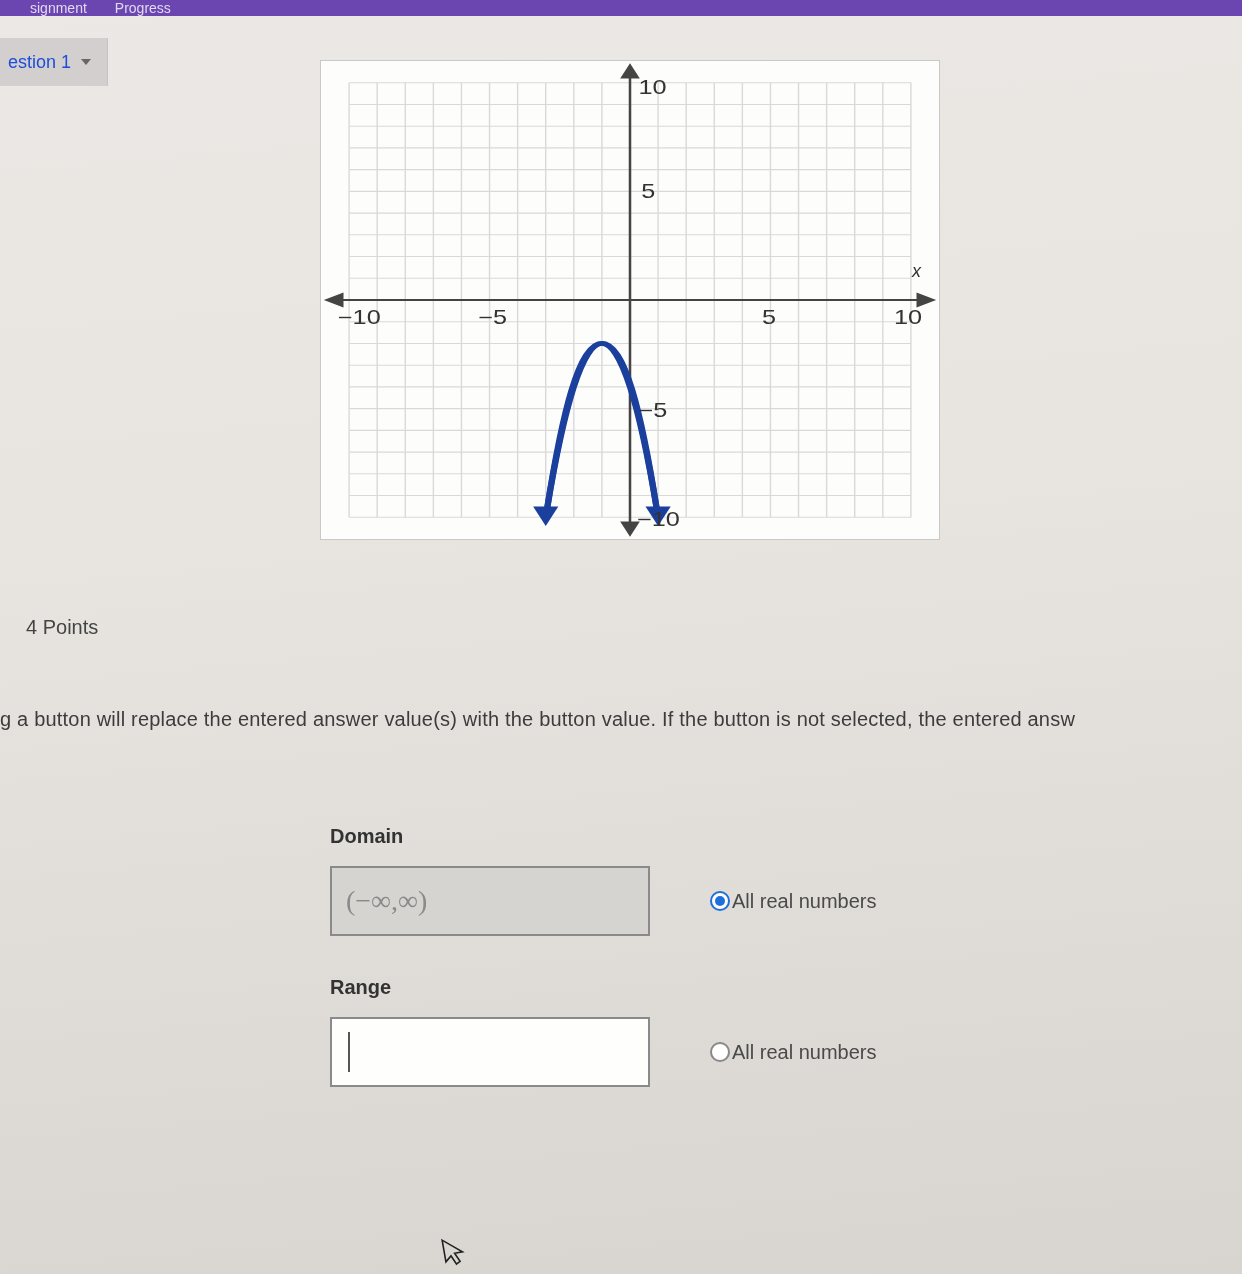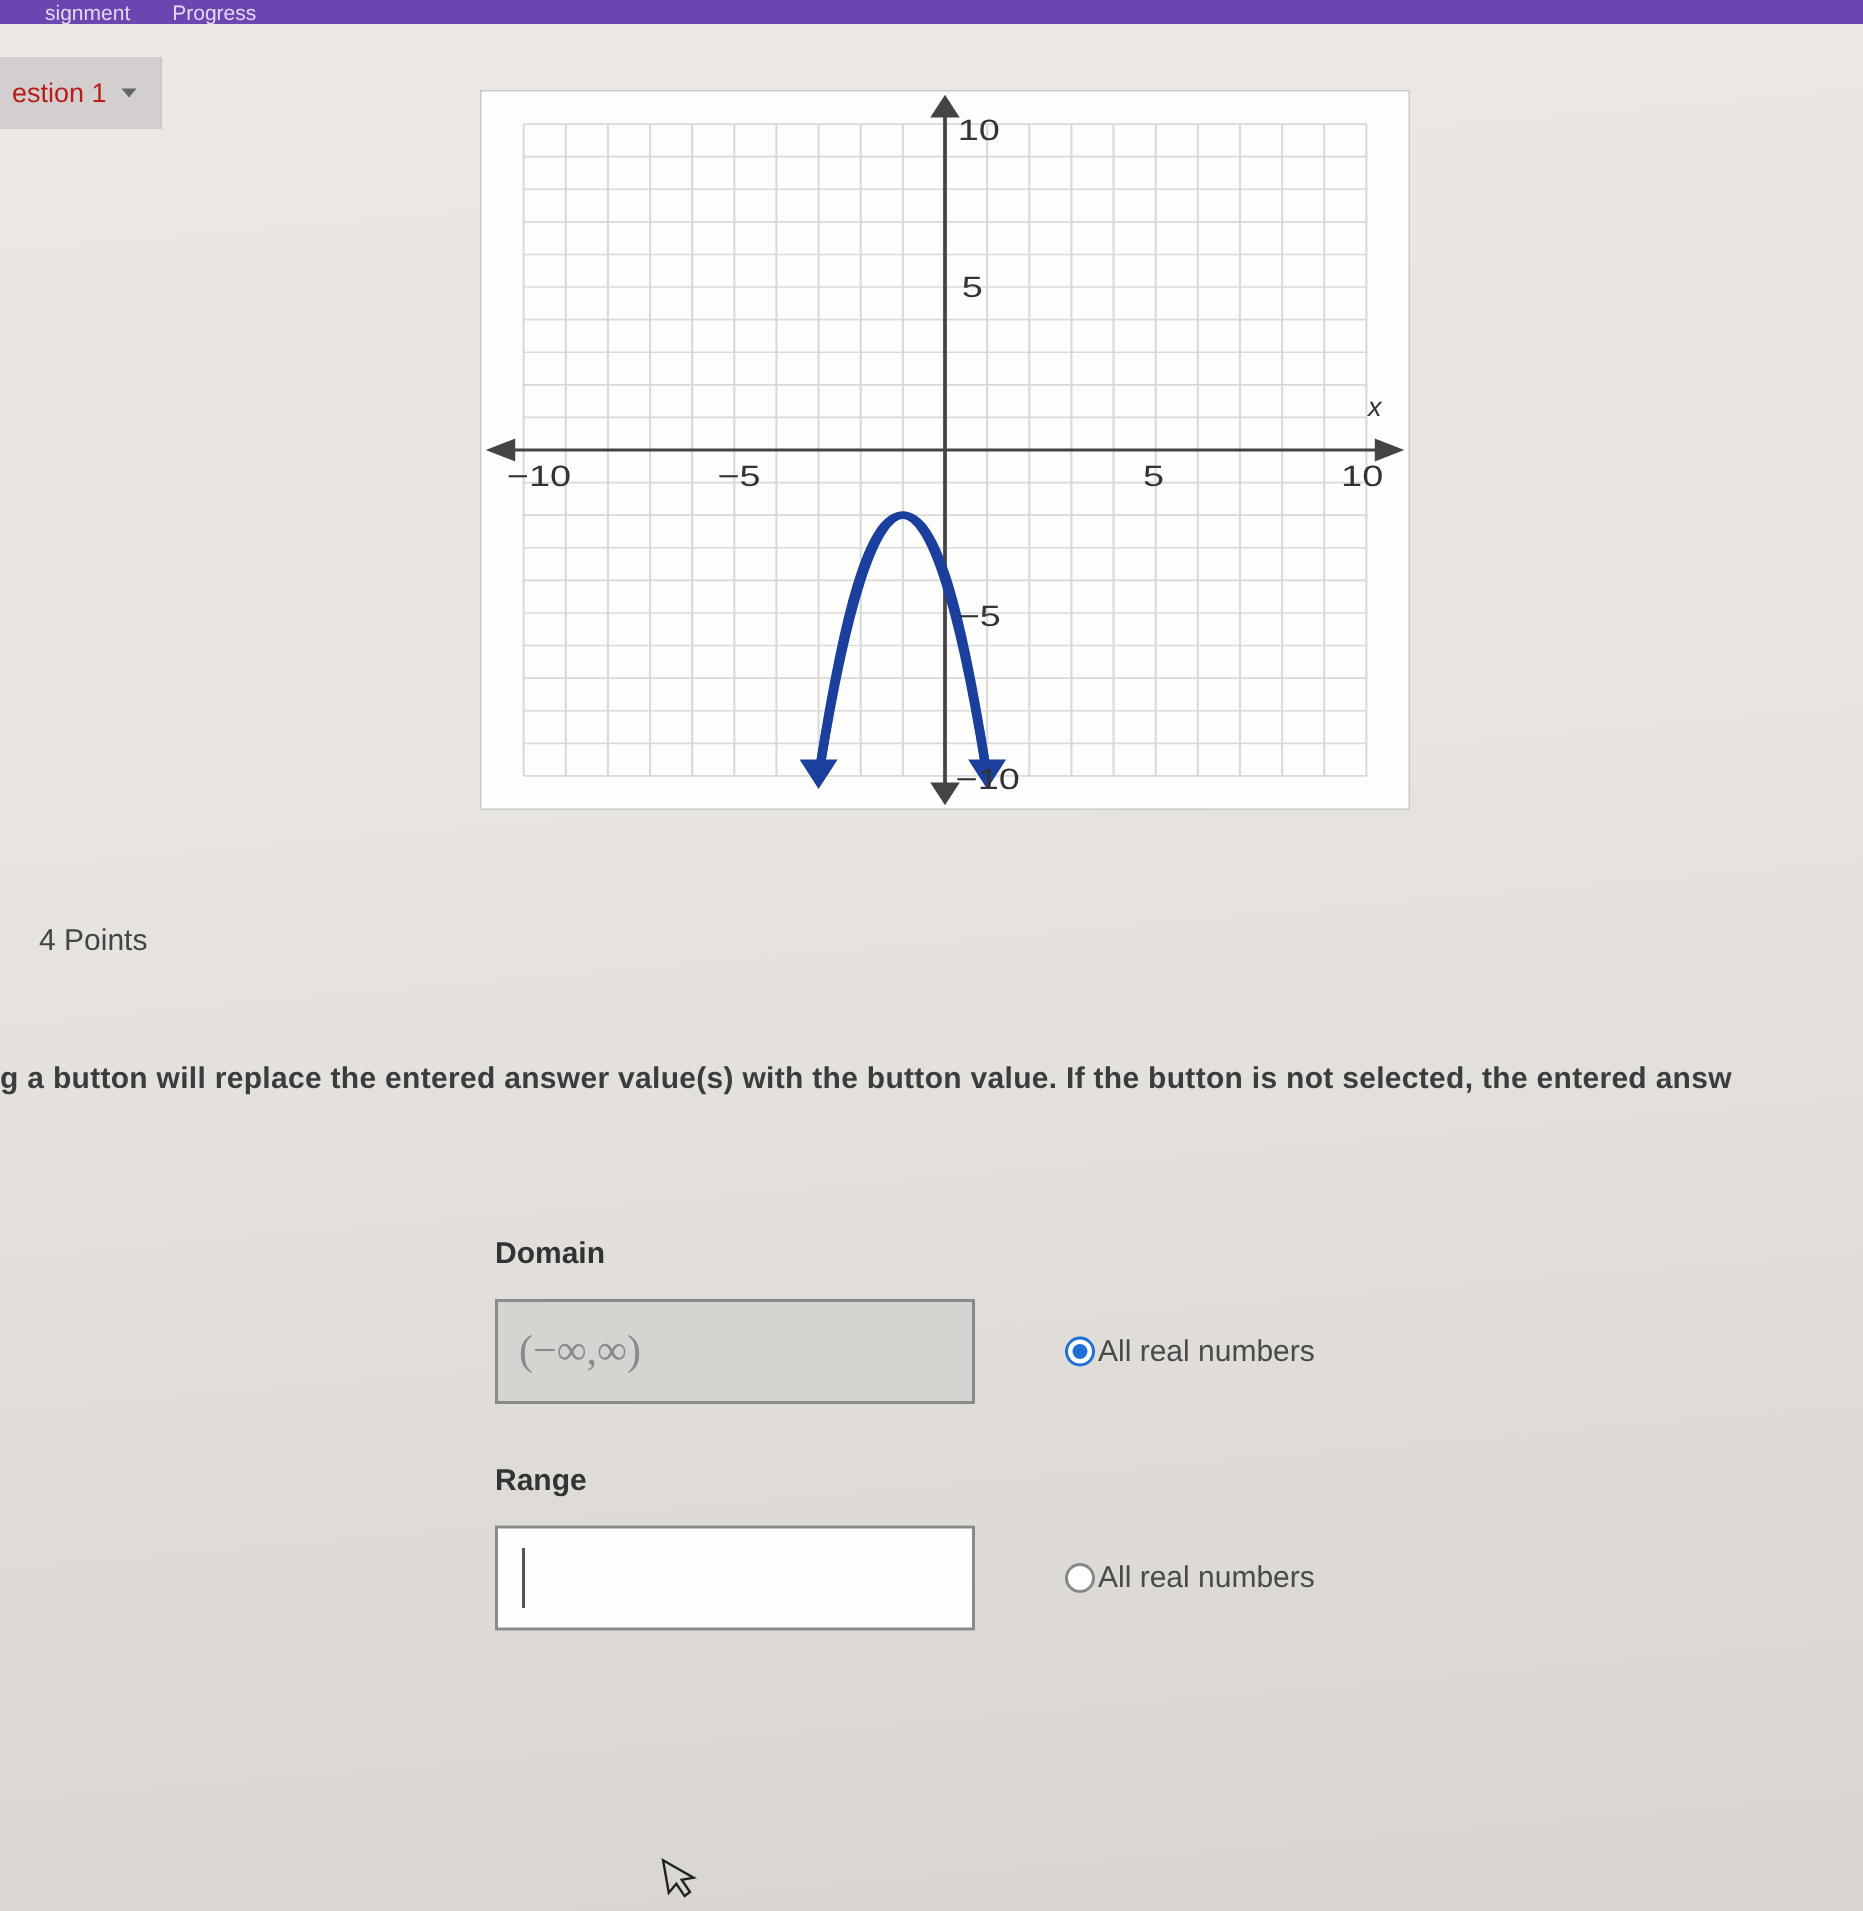--- a/index.html
+++ b/index.html
@@ -33,21 +33,21 @@
 
   
   .breadcrumb-row {
     display: flex;
     align-items: stretch;
     margin-top: 22px;
     height: 48px;
   }
   .question-dropdown {
     background: #d3cfce;
-    color: #b91c1c;
+    color: #1d4ed8;
     font-size: 18px;
     padding: 0 16px 0 8px;
     display: flex;
     align-items: center;
     gap: 10px;
     border-right: 1px solid #c8c4c3;
     cursor: pointer;
   }
   .caret-down {
     width: 0; height: 0;
@@ -92,21 +92,20 @@
 
   
   .instruction {
     position: absolute;
     left: 0;
     top: 708px;
     font-size: 20px;
     color: #3c3c3c;
     letter-spacing: 0.2px;
     white-space: nowrap;
-    font-weight: bold;
   }
 
   
   .answer-section {
     position: absolute;
     left: 330px;
     top: 825px;
     width: 800px;
   }
   .field-label {

